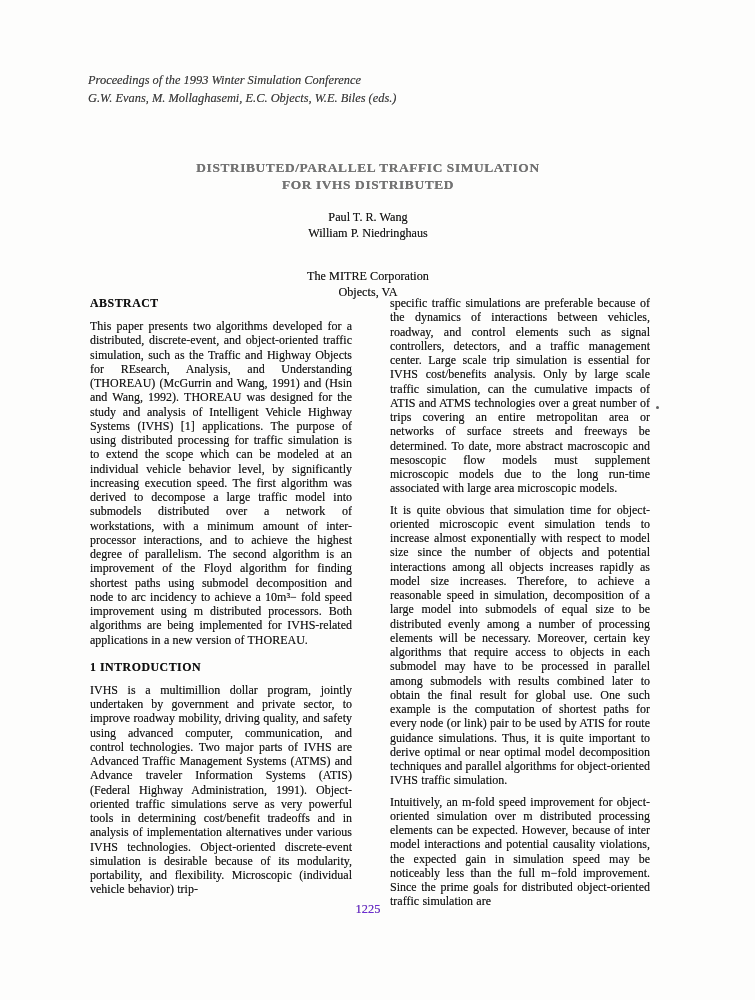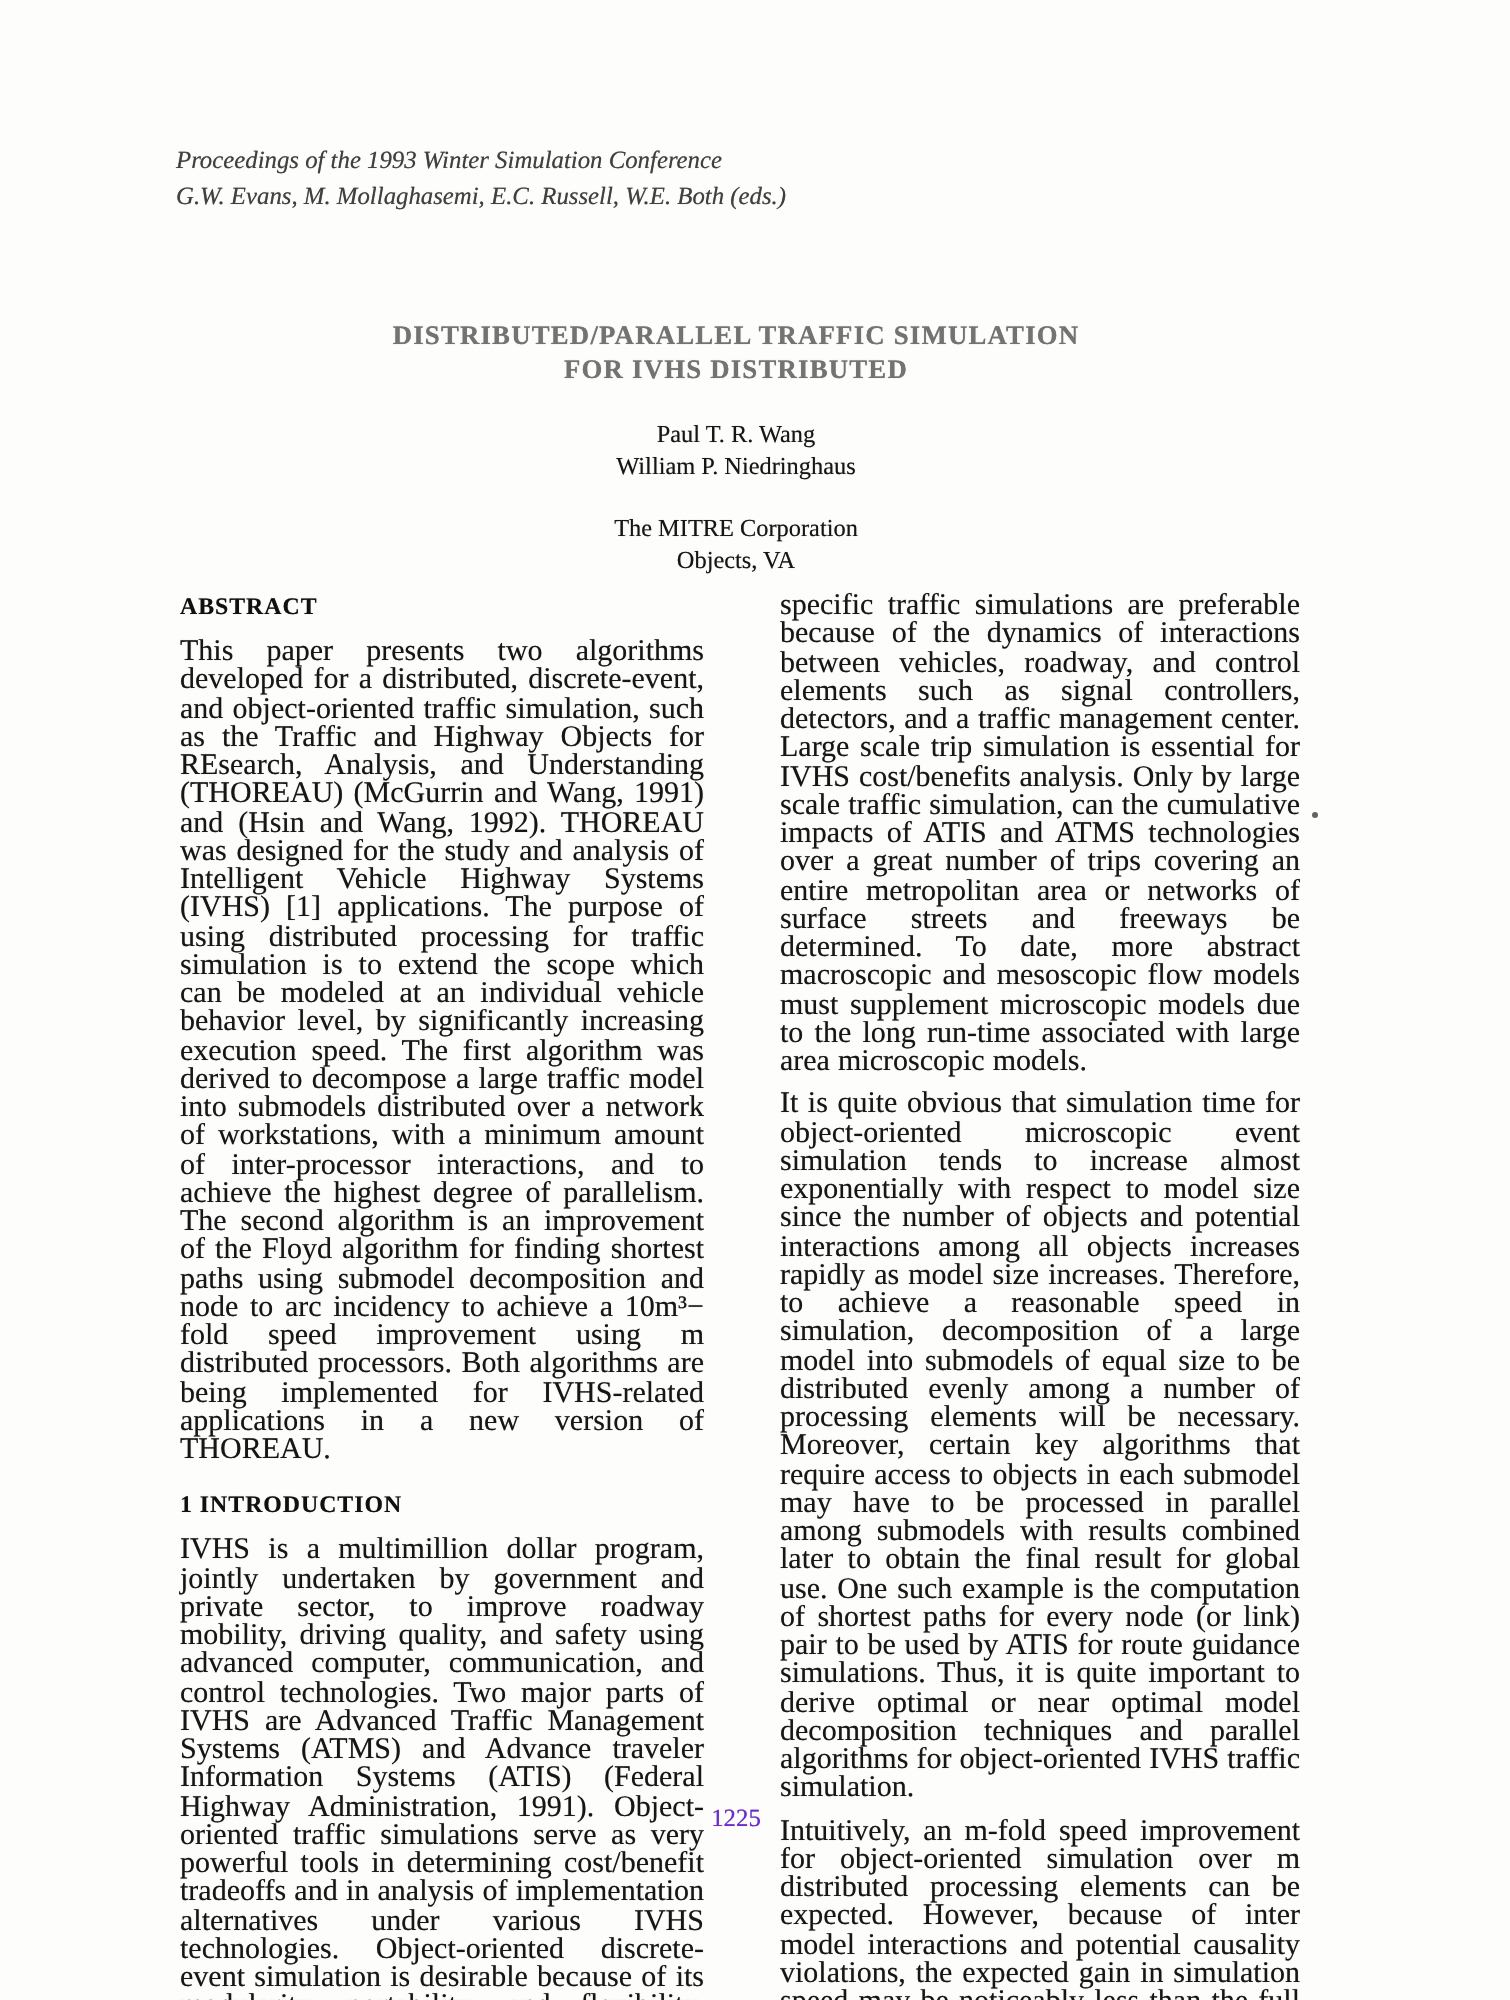--- a/index.html
+++ b/index.html
@@ -40,21 +40,21 @@
     line-height: 17px;
     letter-spacing: 0.6px;
     color: #737373;
   }
   .authors {
     margin-top: 17px;
     font-size: 12.2px;
     line-height: 15.6px;
   }
   .affiliation {
-    margin-top: 16px;
+    margin-top: 28px;
     font-size: 12.2px;
     line-height: 15.6px;
   }
   .columns {
     position: absolute;
     left: 90px;
     top: 296px;
     width: 560px;
     display: flex;
     gap: 38px;
@@ -63,21 +63,21 @@
   .col-right { width: 260px; }
   .sec-heading {
     font-size: 11.9px;
     font-weight: bold;
     letter-spacing: 0.5px;
     margin: 0 0 8px 0;
     color: #101010;
   }
   .sec-heading.intro { margin-top: 13px; }
   .body-par {
-    font-size: 15px;
+    font-size: 12px;
     line-height: 14.25px;
     text-align: justify;
     margin: 0 0 7px 0;
     word-spacing: 0.3px;
   }
   .page-number {
     position: absolute;
     left: 90px;
     top: 902px;
     width: 556px;
@@ -96,21 +96,21 @@
     opacity: 0.8;
   }
 </style>
 </head>
 <body>
 
 <div class="page">
 
   <header class="proc-header">
     <div>Proceedings of the 1993 Winter Simulation Conference</div>
-    <div>G.W. Evans, M. Mollaghasemi, E.C. Russell, W.E. Both (eds.)</div>
+    <div>G.W. Evans, M. Mollaghasemi, E.C. Objects, W.E. Biles (eds.)</div>
   </header>
 
   <section class="title-block">
     <div class="paper-title">DISTRIBUTED/PARALLEL TRAFFIC SIMULATION</div>
     <div class="paper-title">FOR IVHS DISTRIBUTED</div>
     <div class="authors">
       <div>Paul T. R. Wang</div>
       <div>William P. Niedringhaus</div>
     </div>
     <div class="affiliation">

